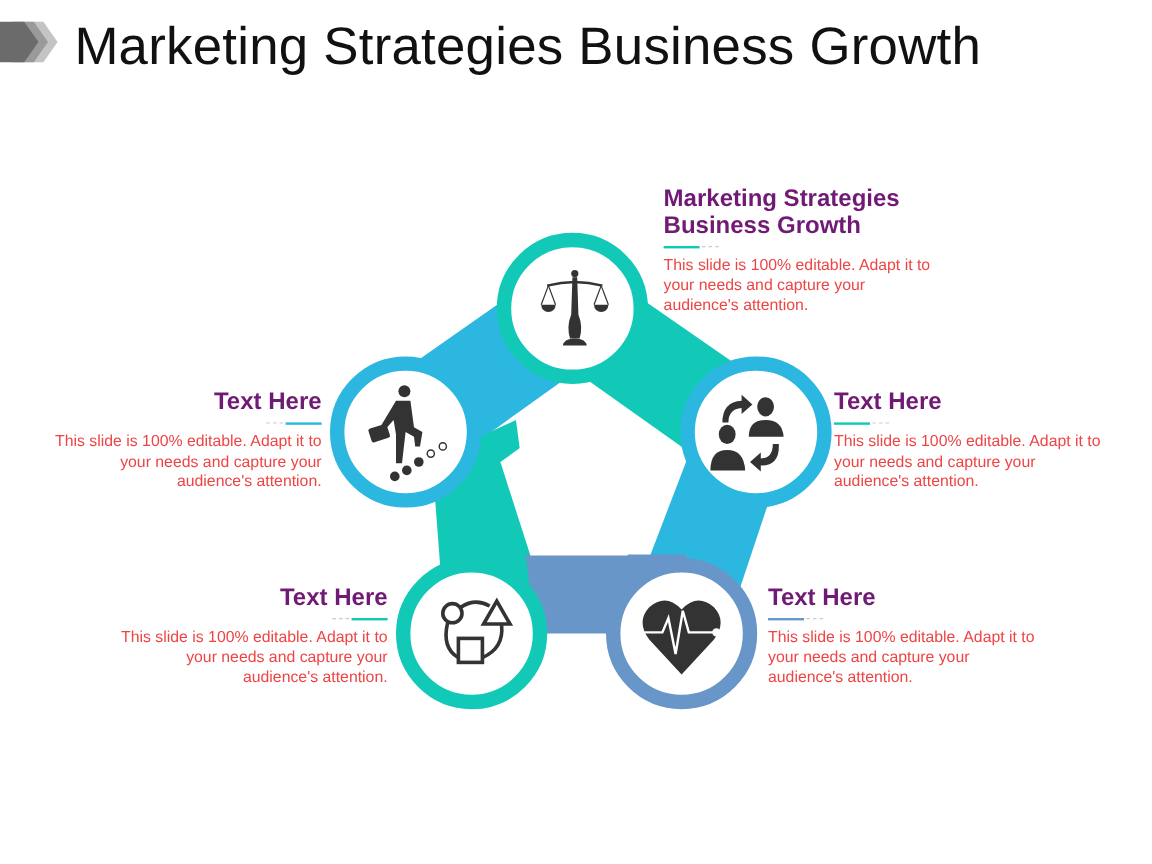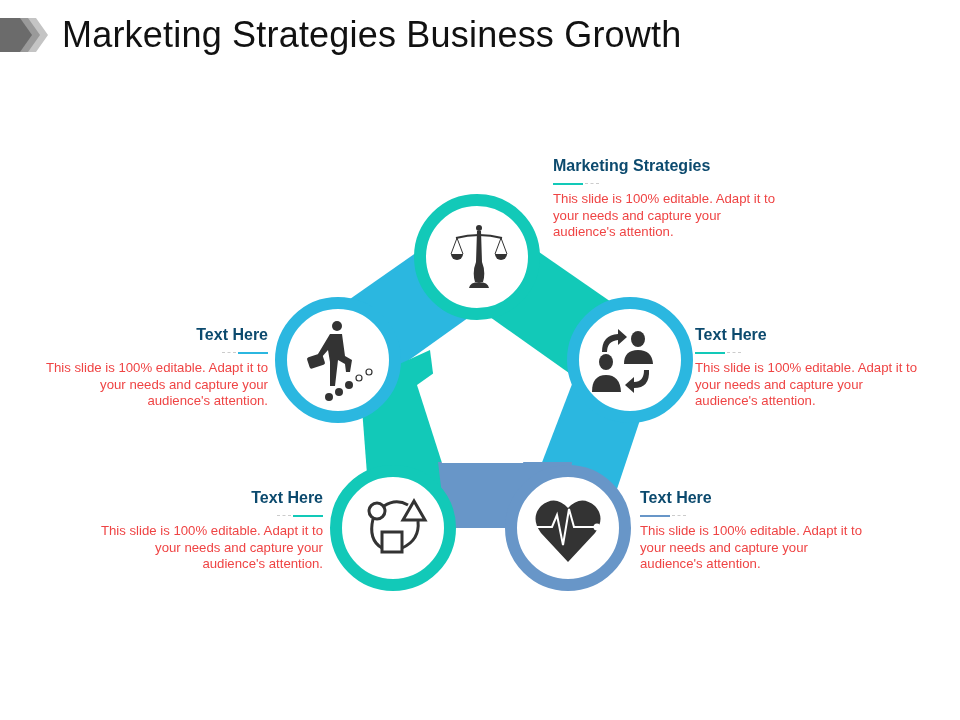--- a/index.html
+++ b/index.html
@@ -1,21 +1,21 @@
 <!DOCTYPE html>
 <html><head>
 <meta charset="utf-8">
 <style>
   html,body{margin:0;padding:0;background:#ffffff;}
   body{width:960px;height:720px;position:relative;overflow:hidden;font-family:"Liberation Sans",sans-serif;}
   .title-chevron{position:absolute;left:0;top:18px;width:50px;height:34px;}
-  .page-title{position:absolute;left:62px;top:14px;font-size:36px;color:#111;letter-spacing:0.2px;white-space:nowrap;}
+  .page-title{position:absolute;left:62px;top:14px;font-size:44px;color:#111;letter-spacing:0.2px;white-space:nowrap;}
   svg.diagram{position:absolute;left:0;top:0;}
   .block{position:absolute;width:230px;}
-  .block .h{font-weight:bold;font-size:16px;color:#0c4a6e;line-height:22px;}
+  .block .h{font-weight:bold;font-size:20px;color:#701a75;line-height:22px;}
   .block .ul{height:6px;position:relative;margin:4px 0 4px 0;}
   .block .ul .solid{position:absolute;top:2px;height:1.5px;width:30px;}
   .block .ul .dash{position:absolute;top:2px;height:1.5px;width:14px;border-top:1.5px dashed #ccc;}
   .block .d{font-size:13.2px;color:#ef4444;line-height:16.5px;}
   .block.right{text-align:right;}
 </style>
 </head>
 <body>
 
 <svg class="title-chevron" viewBox="0 0 50 34">
@@ -99,20 +99,21 @@
     <circle cx="329" cy="397" r="4"></circle>
     <circle cx="339" cy="392" r="4"></circle>
     <circle cx="349" cy="385" r="4"></circle>
     <circle cx="359" cy="378" r="3" fill="none" stroke="#333" stroke-width="1.2"></circle>
     <circle cx="369" cy="372" r="3" fill="none" stroke="#333" stroke-width="1.2"></circle>
   </g>
 </svg>
 
 <div class="block" style="left:553px;top:155px;width:240px;">
   <div class="h">Marketing Strategies</div>
+  <div class="h">Business Growth</div>
   <div class="ul">
       <span class="solid" style="left:0;background:#12c9b8"></span>
       <span class="dash" style="left:32px"></span>
     </div>
   <div class="d" style="width:225px">This slide is 100% editable. Adapt it to your needs and capture your audience's attention.</div>
 </div>
 
 <div class="block" style="left:695px;top:324px;">
   <div class="h">Text Here</div>
   <div class="ul">

